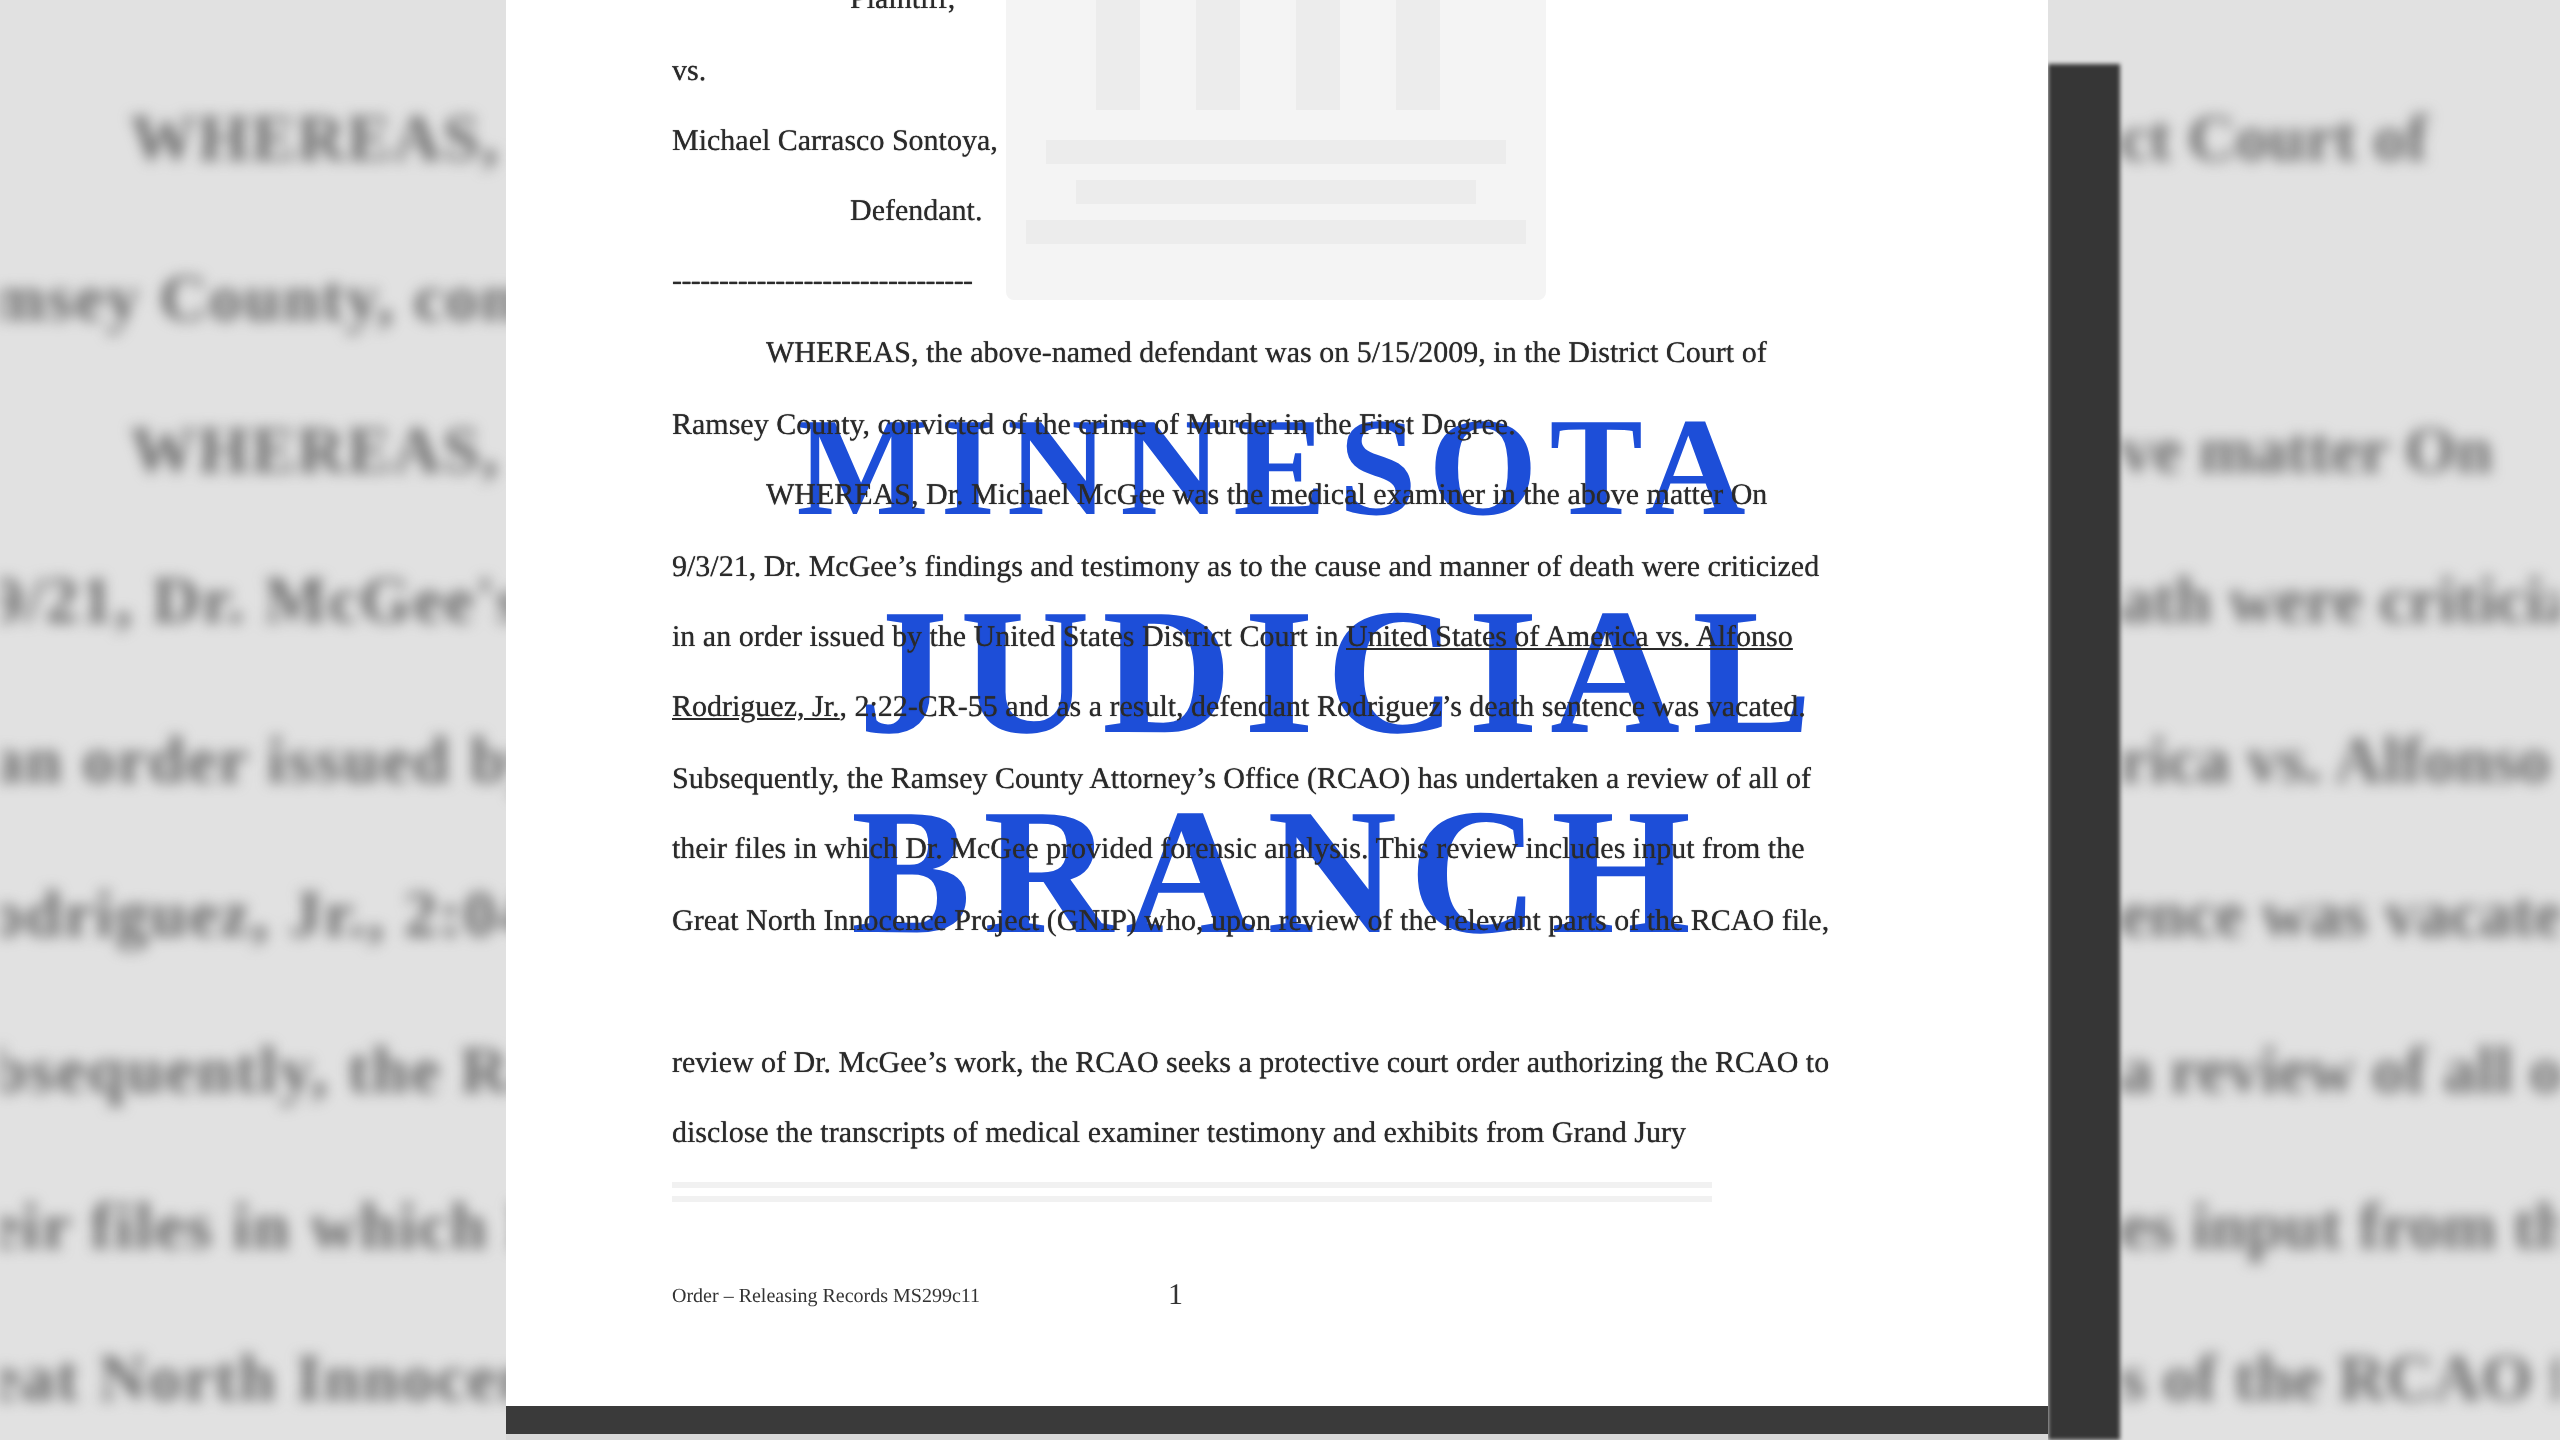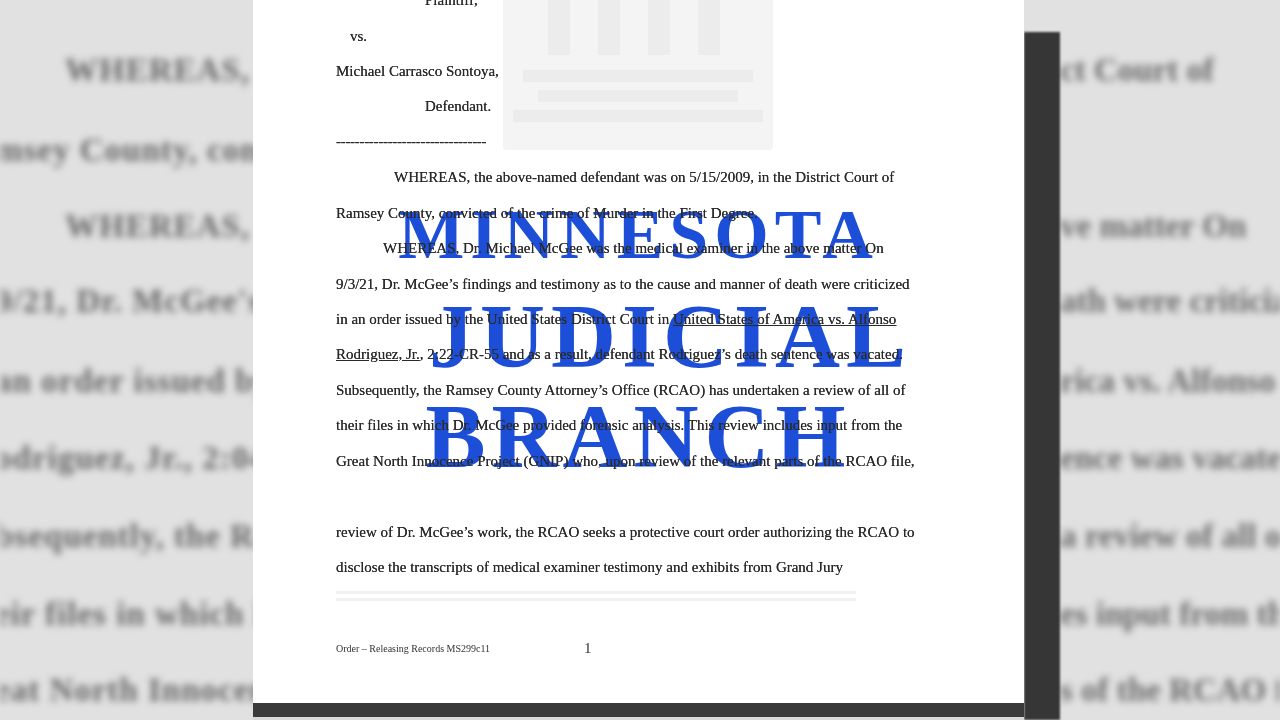--- a/index.html
+++ b/index.html
@@ -110,26 +110,26 @@
       <div class="wm-bar" style="left:20px;top:110px;width:230px;"></div>
       <div class="wm-bar" style="left:35px;top:130px;width:200px;"></div>
       <div class="wm-bar" style="left:10px;top:150px;width:250px;"></div>
     </div>
     <div class="wm-text" style="top:195px;font-size:70px;">MINNESOTA</div>
     <div class="wm-text" style="top:285px;font-size:90px;margin-left:32px;">JUDICIAL</div>
     <div class="wm-text" style="top:385px;font-size:90px;">BRANCH</div>
   </div>
 
   <div class="line" style="left:172px;top:-8px;">Plaintiff,</div>
-  <div class="line" style="left:83px;top:28px;margin-left:14px;">vs.</div>
+  <div class="line" style="left:83px;top:28px;">vs.</div>
   <div class="line" style="left:83px;top:63px;">Michael Carrasco Sontoya,</div>
   <div class="line" style="left:172px;top:98px;">Defendant.</div>
   <div class="line" style="left:83px;top:133px;letter-spacing:-0.3px;">--------------------------------</div>
 
-  <div class="line" style="left:141px;top:169px;">WHEREAS, the above-named defendant was on 5/15/2009, in the District Court of</div>
+  <div class="line" style="left:130px;top:169px;">WHEREAS, the above-named defendant was on 5/15/2009, in the District Court of</div>
   <div class="line" style="left:83px;top:205px;">Ramsey County, convicted of the crime of Murder in the First Degree.</div>
   <div class="line" style="left:130px;top:240px;">WHEREAS, Dr. Michael McGee was the medical examiner in the above matter   On</div>
   <div class="line" style="left:83px;top:276px;text-align:right;">9/3/21, Dr. McGee’s findings and testimony as to the cause and manner of death were criticized</div>
 
   <div class="line" style="left:83px;top:311px;">
     <span>in an order issued by the United States District Court in </span><span class="u">United States of America vs. Alfonso</span>
   </div>
   <div class="line" style="left:83px;top:346px;">
     <span class="u">Rodriguez, Jr.</span><span>, 2:22-CR-55 and as a result, defendant Rodriguez’s death sentence was vacated.</span>
   </div>

